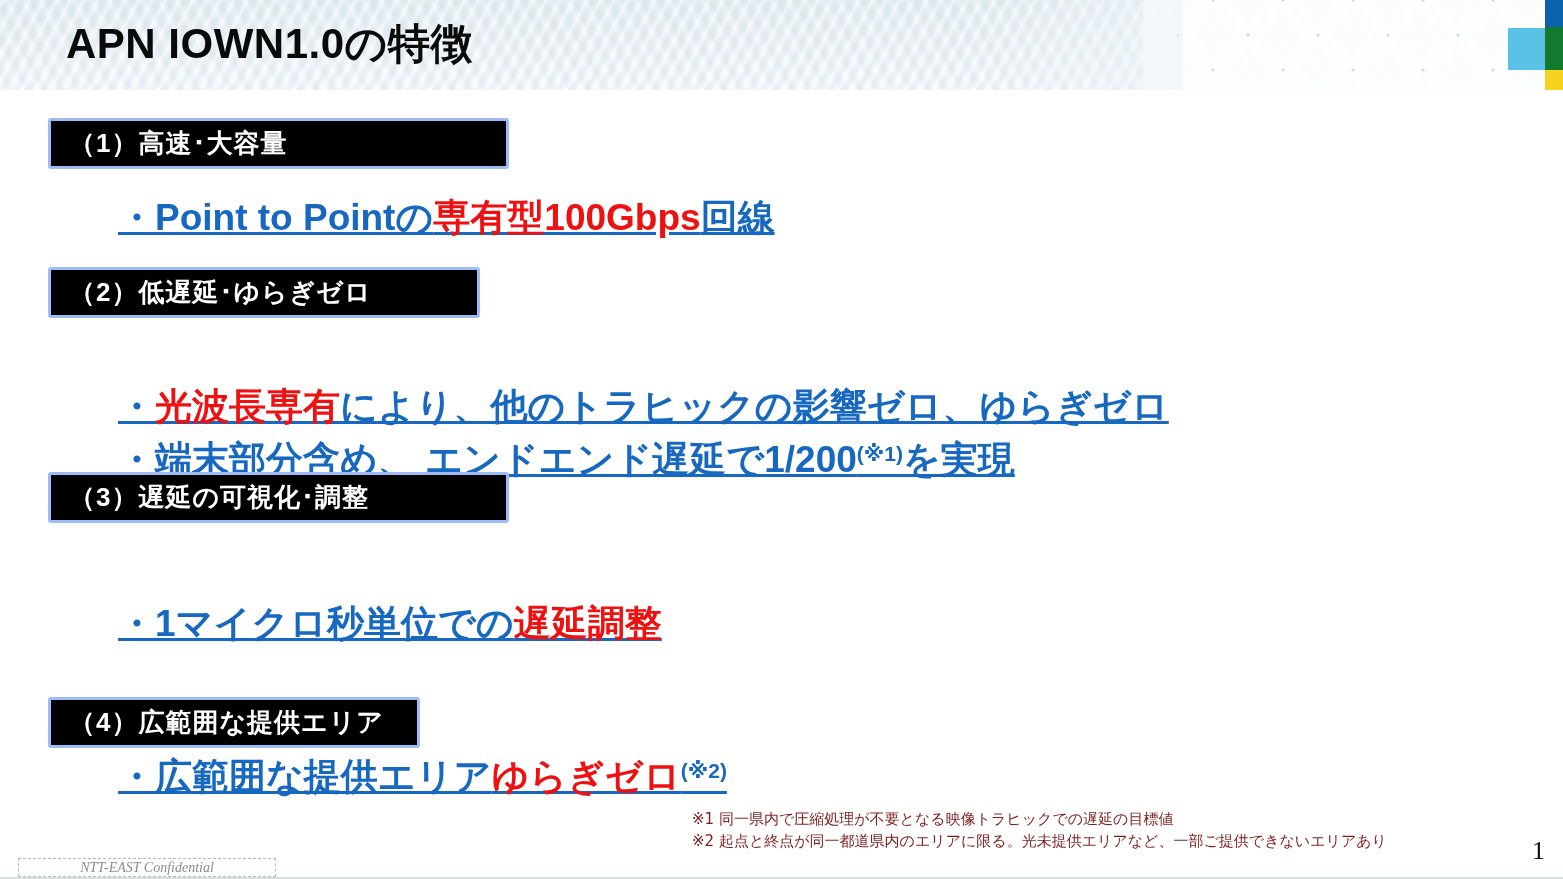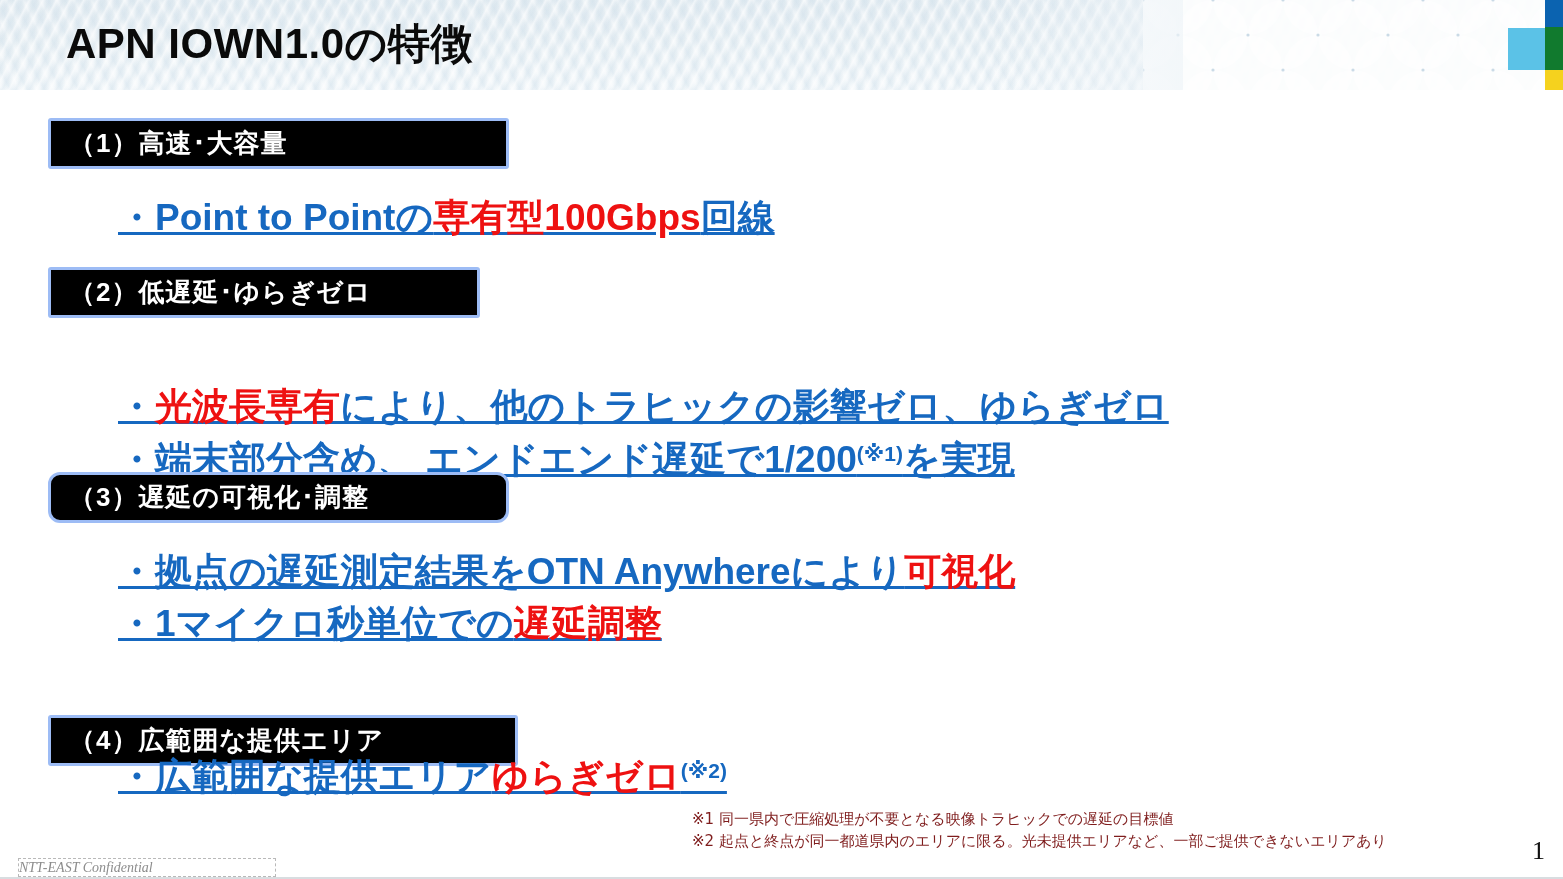--- a/index.html
+++ b/index.html
@@ -93,22 +93,22 @@
     color: #ffffff;
     font-size: 26px;
     font-weight: bold;
     line-height: 45px;
     padding-left: 18px;
     white-space: nowrap;
     letter-spacing: 1px;
   }
   #sec1-head { top: 118px; width: 461px; }
   #sec2-head { top: 267px; width: 432px; }
-  #sec3-head { top: 472px; width: 461px; border-radius: 12px; }
-  #sec4-head { top: 715px; width: 470px; }
+  #sec3-head { top: 472px; width: 461px; }
+  #sec4-head { top: 697px; width: 372px; }
 
   
   .bullet {
     position: absolute;
     left: 118px;
     font-size: 37px;
     font-weight: bold;
     color: #1668c0;
     white-space: nowrap;
     line-height: 46px;
@@ -144,20 +144,21 @@
   #confidential {
     position: absolute;
     left: 18px; top: 858px;
     width: 258px; height: 19px;
     box-sizing: border-box;
     border: 1px dashed #b9b9b9;
     color: #8c8c8c;
     font-style: italic;
     font-size: 14px;
     line-height: 17px;
+    text-align: center;
     font-family: "Liberation Serif", serif;
     white-space: nowrap;
   }
 
   
   #page-number {
     position: absolute;
     right: 18px; top: 836px;
     font-size: 26px;
     color: #111111;
@@ -209,21 +210,20 @@
   <div id="page-title">APN IOWN1.0の特徴</div>
 
   <div class="section-head" id="sec1-head">（1）高速･大容量</div>
   <div class="bullet" id="line-1"><span>・Point to Pointの</span><span class="red">専有型100Gbps</span><span>回線</span></div>
 
   <div class="section-head" id="sec2-head">（2）低遅延･ゆらぎゼロ</div>
   <div class="bullet" id="line-2a"><span>・</span><span class="red">光波長専有</span><span>により、他のトラヒックの影響ゼロ、ゆらぎゼロ</span></div>
   <div class="bullet" id="line-2b"><span>・端末部分含め、 エンドエンド遅延で1/200</span><span class="sup">(※1)</span><span>を実現</span></div>
 
   <div class="section-head" id="sec3-head">（3）遅延の可視化･調整</div>
-  <div class="bullet" id="line-3a"><span>・拠点の遅延測定結果をOTN Anywhereにより</span><span class="red">可視化</span></div>
   <div class="bullet" id="line-3b"><span>・1マイクロ秒単位での</span><span class="red">遅延調整</span></div>
 
   <div class="section-head" id="sec4-head">（4）広範囲な提供エリア</div>
   <div class="bullet" id="line-4"><span>・広範囲な提供エリア</span><span class="red">ゆらぎゼロ</span><span class="sup">(※2)</span></div>
 
   <div id="footnotes">
     <div>※1 同一県内で圧縮処理が不要となる映像トラヒックでの遅延の目標値</div>
     <div>※2 起点と終点が同一都道県内のエリアに限る。光未提供エリアなど、一部ご提供できないエリアあり</div>
   </div>
 

